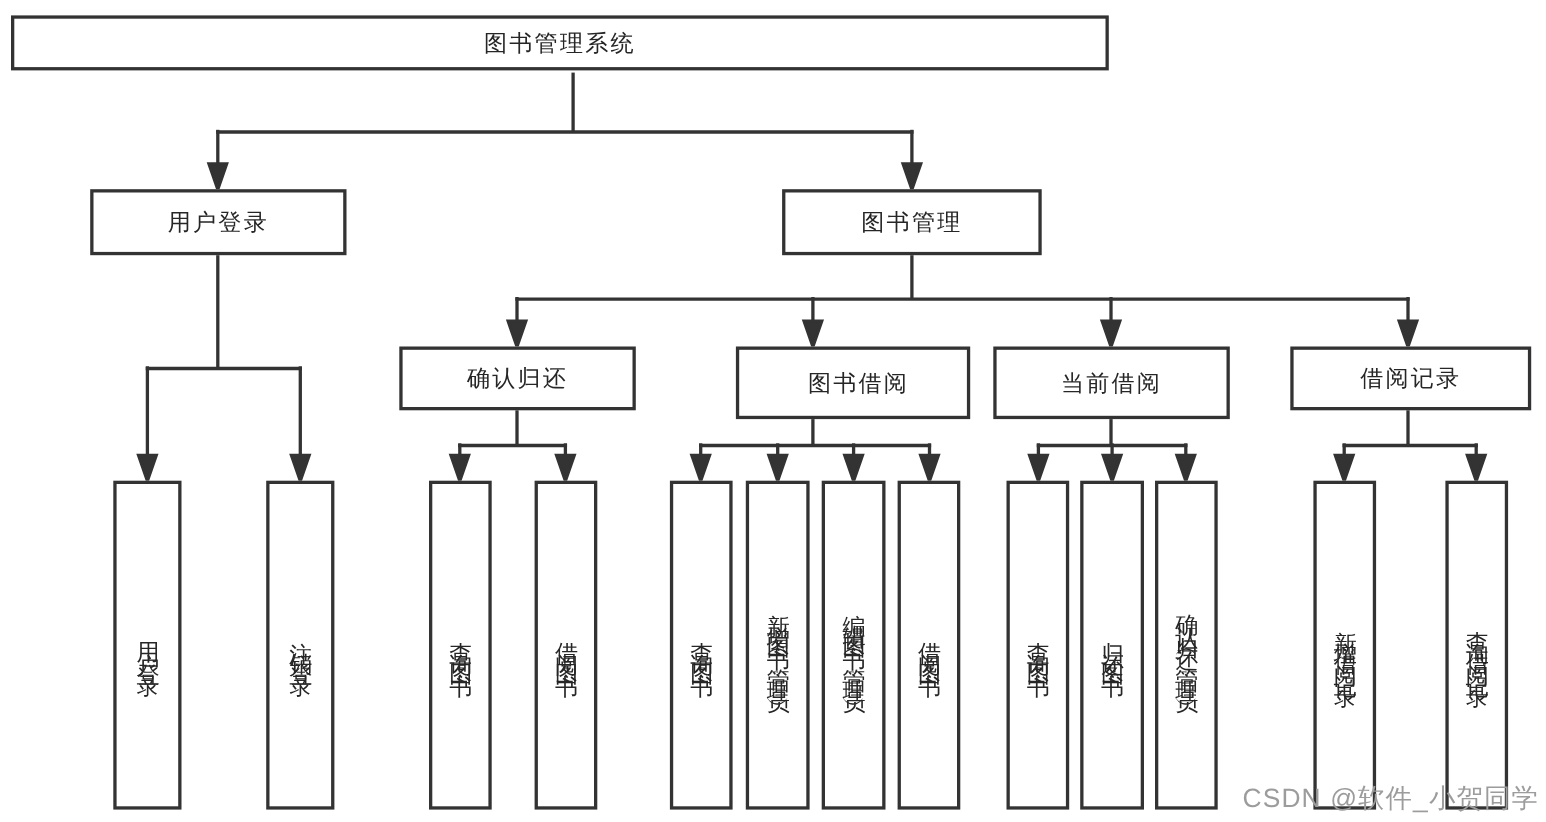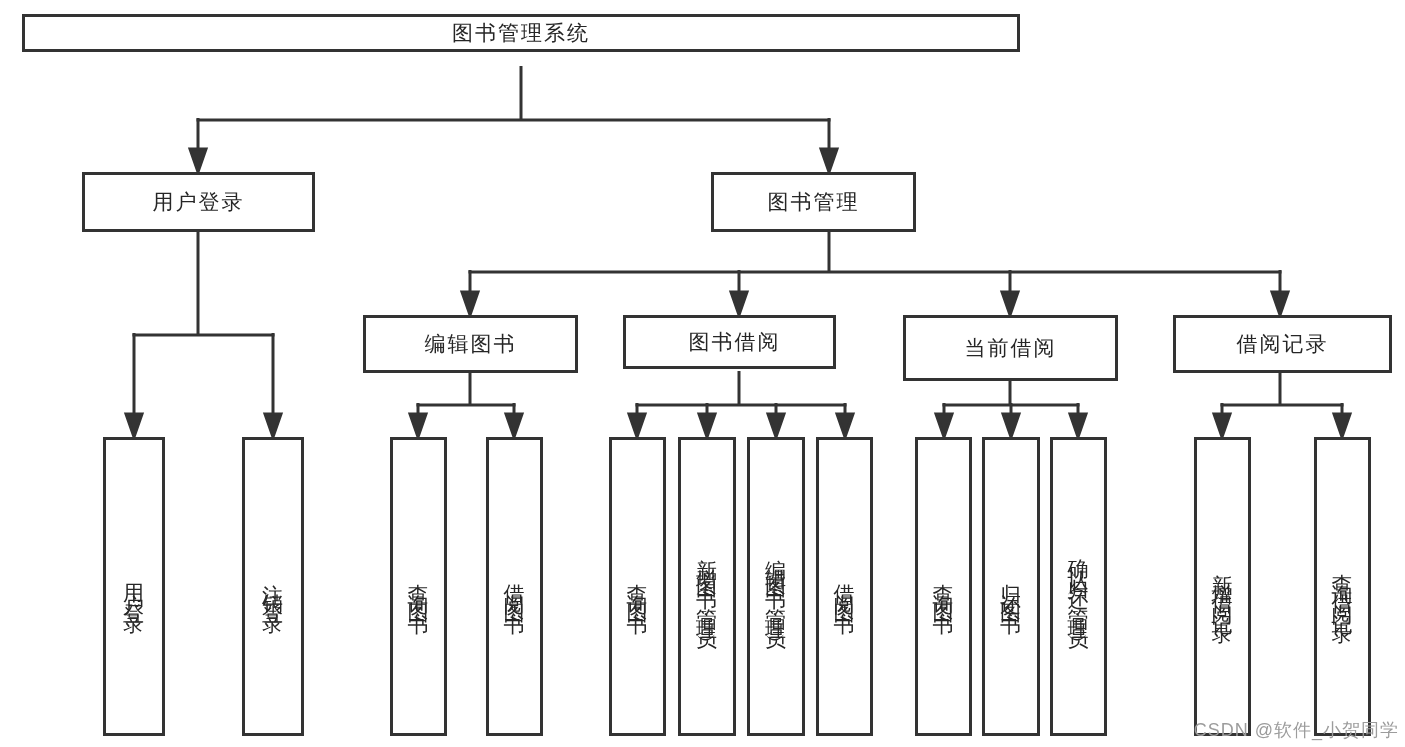--- a/index.html
+++ b/index.html
@@ -12,43 +12,43 @@
     position:absolute; box-sizing:border-box; background:#ffffff;
     border:3px solid #333333; color:#262626; z-index:1;
     display:flex; align-items:center; justify-content:center;
     font-size:21px; letter-spacing:2px; white-space:nowrap;
   }
   .leaf { top:437px; height:299px; }
   .leaf .vtext {
     writing-mode:vertical-rl; text-orientation:mixed;
     line-height:1; letter-spacing:10px; font-size:21px;
   }
-  .root-box   { left:22px;  top:14px;  width:998px; height:38px; }
+  .root-box   { left:10px;  top:14px;  width:998px; height:50px; }
   .b-user     { left:82px;  top:172px; width:233px; height:60px; }
-  .b-mgmt     { left:711px; top:172px; width:205px; height:60px; }
+  .b-mgmt     { left:711px; top:172px; width:236px; height:60px; }
   .s-newrec   { left:363px; top:315px; width:215px; height:58px; }
-  .s-borrow   { left:623px; top:315px; width:213px; height:54px;padding-left:10px; }
+  .s-borrow   { left:669px; top:315px; width:213px; height:66px;padding-left:10px; }
   .s-current  { left:903px; top:315px; width:215px; height:66px; }
   .s-records  { left:1173px;top:315px; width:219px; height:58px; }
   .l-g1a { left:103px;  width:62px; }
   .l-g1b { left:242px;  width:62px; }
   .l-g2a { left:390px;  width:57px; }
   .l-g2b { left:486px;  width:57px; }
   .l-g3a { left:609px;  width:57px; }
   .l-g3b { left:678px;  width:58px; }
   .l-g3c { left:747px;  width:58px; }
   .l-g3d { left:816px;  width:57px; }
   .l-g4a { left:915px;  width:57px; }
   .l-g4b { left:982px;  width:58px; }
   .l-g4c { left:1050px; width:57px; }
   .l-g5a { left:1194px; width:57px; }
   .l-g5b { left:1314px; width:57px; }
   #watermark {
     position:absolute; right:6px; bottom:5px; z-index:2;
-    font-size:18px; color:#9c9c9c; letter-spacing:1px;
+    font-size:24px; color:#9c9c9c; letter-spacing:1px;
   }
 </style>
 </head>
 <body>
 
 <div id="canvas">
 
   <svg id="wires" width="1405" height="747" viewBox="0 0 1405 747">
     <g stroke="#333333" stroke-width="3" fill="#333333">
 
@@ -111,21 +111,21 @@
       <line x1="1342" y1="403" x2="1342" y2="418"></line>
       <polygon points="1334,414 1350,414 1342,437"></polygon>
     </g>
   </svg>
 
   <div class="node root-box">图书管理系统</div>
 
   <div class="node b-user">用户登录</div>
   <div class="node b-mgmt">图书管理</div>
 
-  <div class="node s-newrec">编辑图书</div>
+  <div class="node s-newrec">确认归还</div>
   <div class="node s-borrow">图书借阅</div>
   <div class="node s-current">当前借阅</div>
   <div class="node s-records">借阅记录</div>
 
   <div class="node leaf l-g1a">
     <span class="vtext">用户登录</span>
   </div>
   <div class="node leaf l-g1b">
     <span class="vtext">注销登录</span>
   </div>

